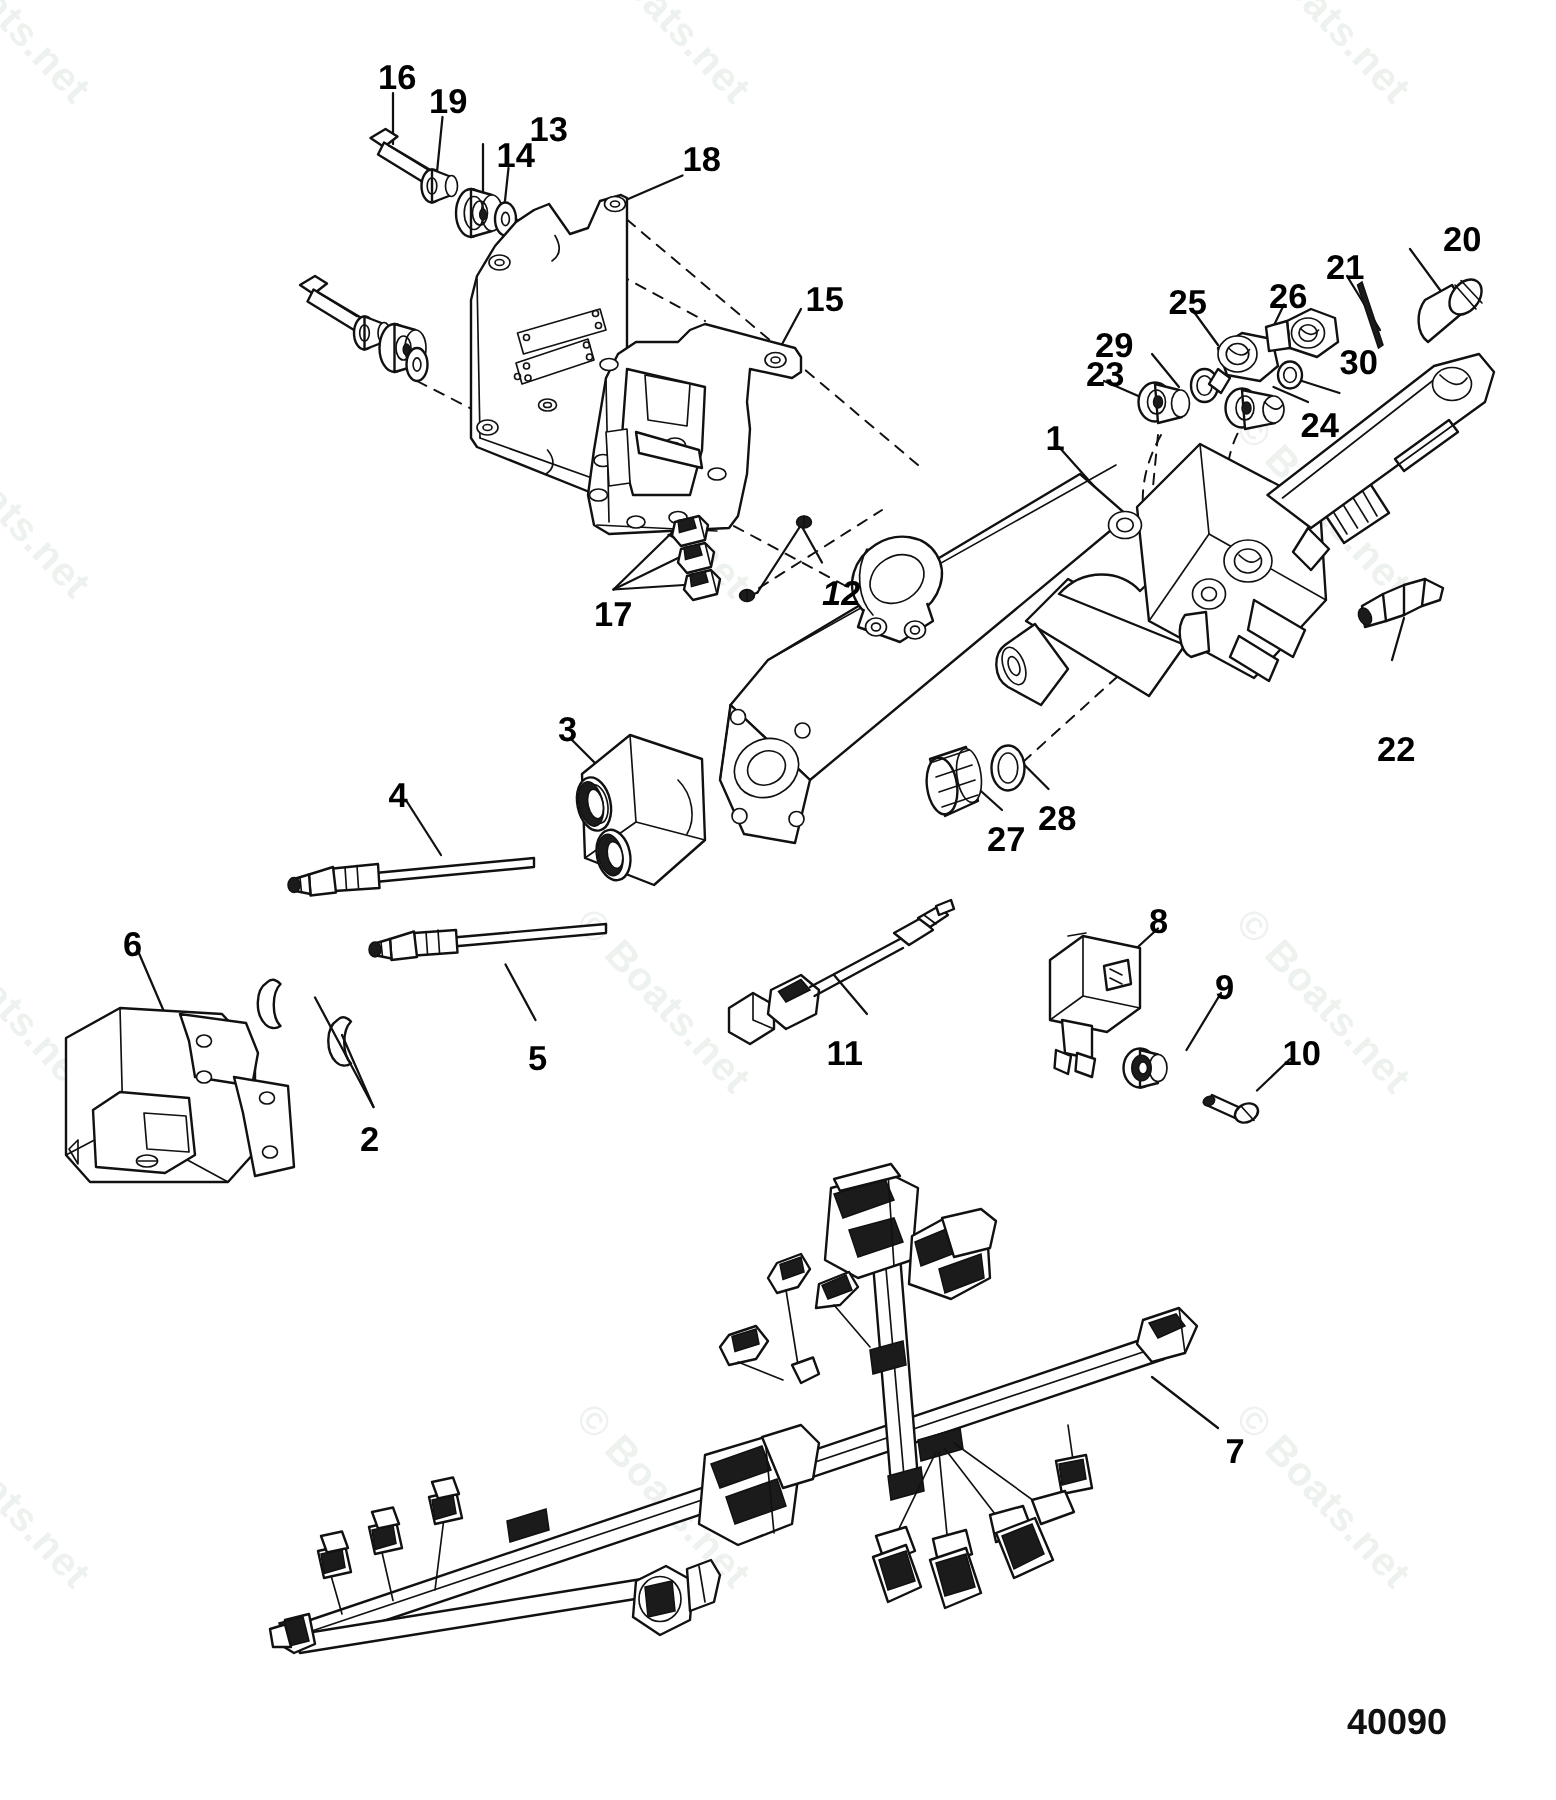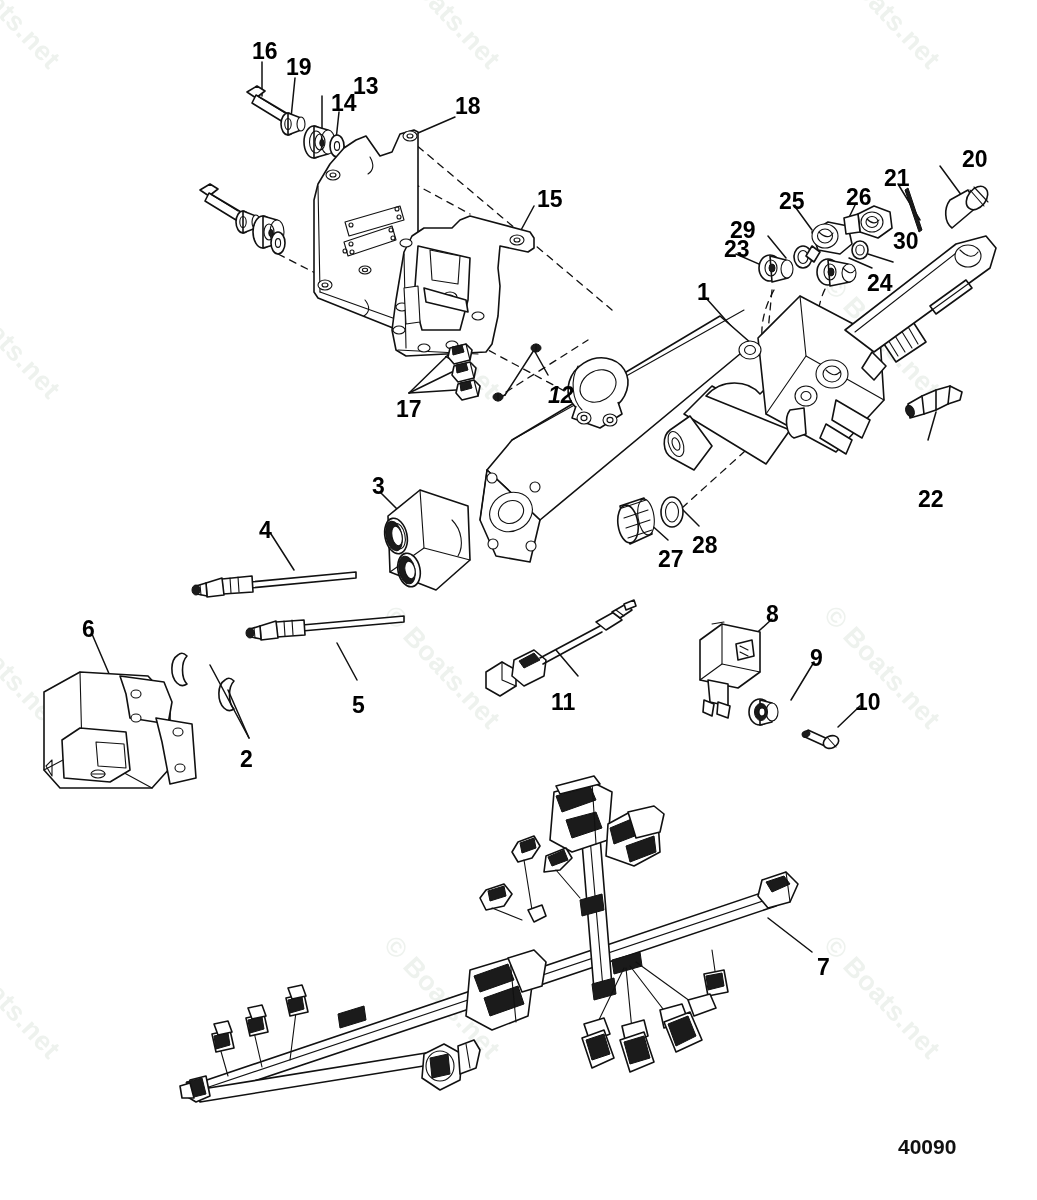--- a/index.html
+++ b/index.html
@@ -35,21 +35,21 @@
     font-weight:700;
     font-size:23px;
     color:#000;
     line-height:1;
     white-space:nowrap;
   }
   #partno{
     position:absolute;
     left:898px;top:1135px;
     font-family:"Liberation Sans", sans-serif;
-    font-weight:700;font-size:21px;color:#111;
+    font-weight:700;font-size:24px;color:#111;
     z-index:5;
   }
 </style>
 </head>
 <body>
 
 <div id="stage">
 
   <div id="watermarks">
       <div class="wm" style="left: -40px; top: -60px;">© Boats.net</div>

